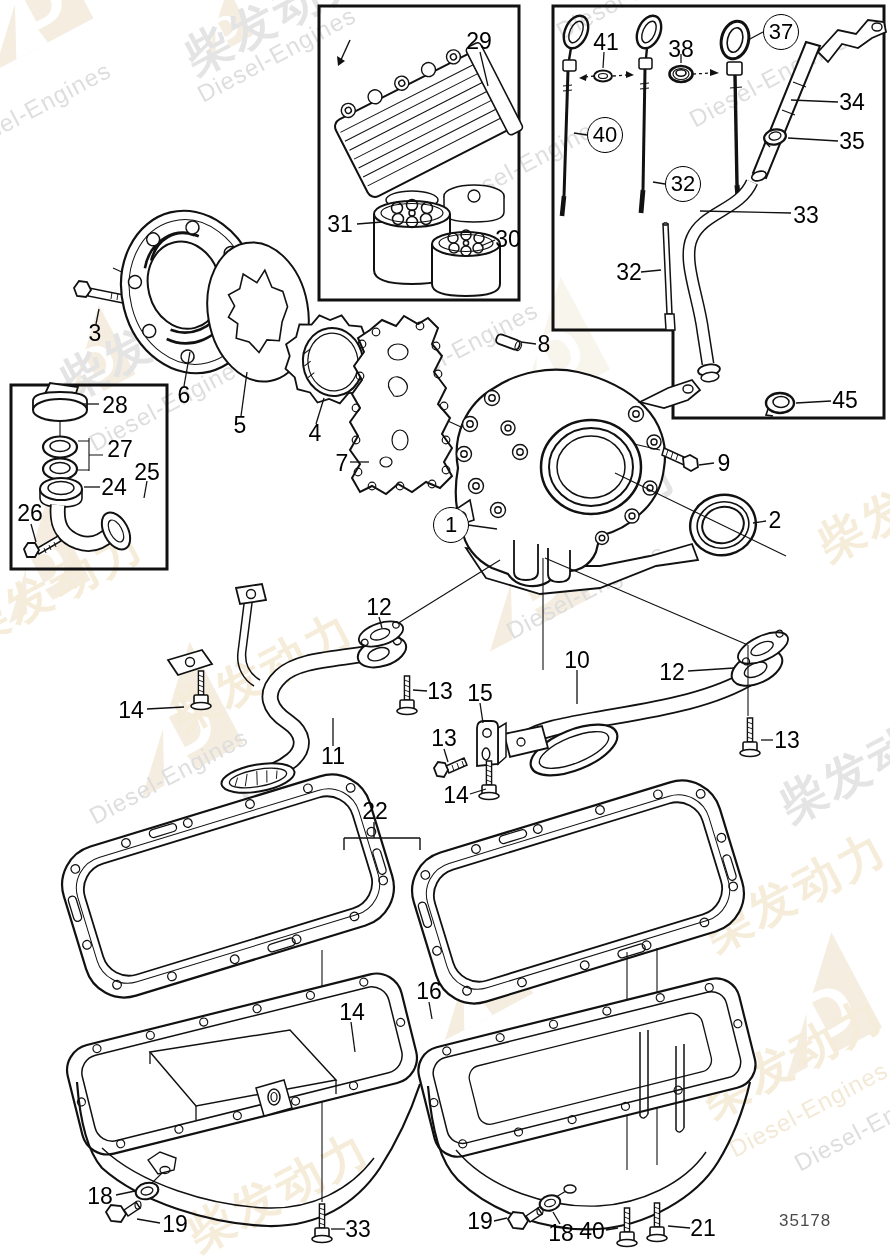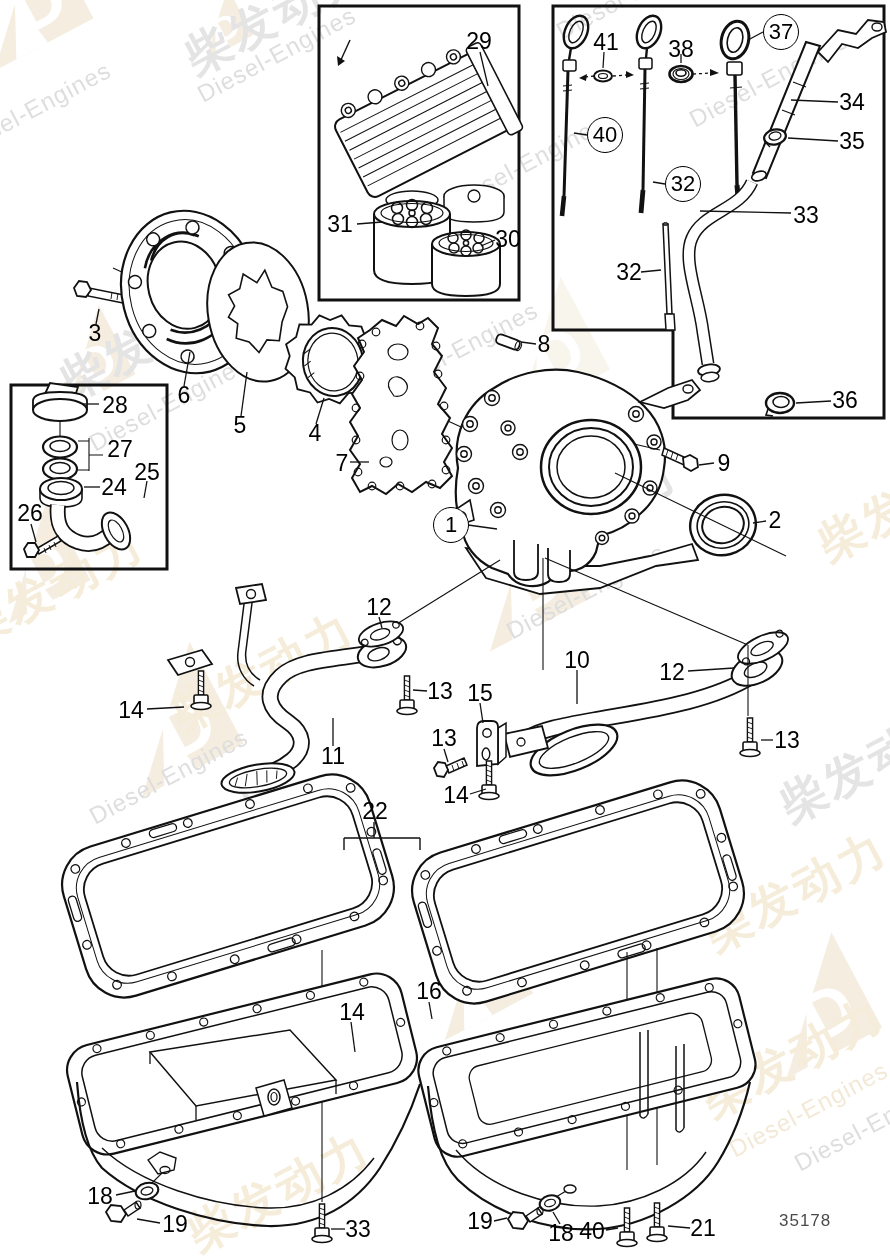--- a/index.html
+++ b/index.html
@@ -595,21 +595,21 @@
 <div class="co" style="left:508px;top:239px">30</div>
 <div class="co" style="left:606px;top:42px">41</div>
 <div class="co" style="left:681px;top:49px">38</div>
 <div class="co circled" style="left:781px;top:32px">37</div>
 <div class="co circled" style="left:605px;top:135px">40</div>
 <div class="co circled" style="left:683px;top:184px">32</div>
 <div class="co" style="left:852px;top:102px">34</div>
 <div class="co" style="left:852px;top:141px">35</div>
 <div class="co" style="left:806px;top:215px">33</div>
 <div class="co" style="left:629px;top:272px">32</div>
-<div class="co" style="left:845px;top:400px">36</div>
+<div class="co" style="left:845px;top:400px">45</div>
 <div class="co" style="left:95px;top:333px">3</div>
 <div class="co" style="left:184px;top:395px">6</div>
 <div class="co" style="left:240px;top:425px">5</div>
 <div class="co" style="left:315px;top:433px">4</div>
 <div class="co" style="left:115px;top:405px">28</div>
 <div class="co" style="left:120px;top:449px">27</div>
 <div class="co" style="left:147px;top:472px">25</div>
 <div class="co" style="left:114px;top:487px">24</div>
 <div class="co" style="left:30px;top:513px">26</div>
 <div class="co" style="left:342px;top:463px">7</div>

